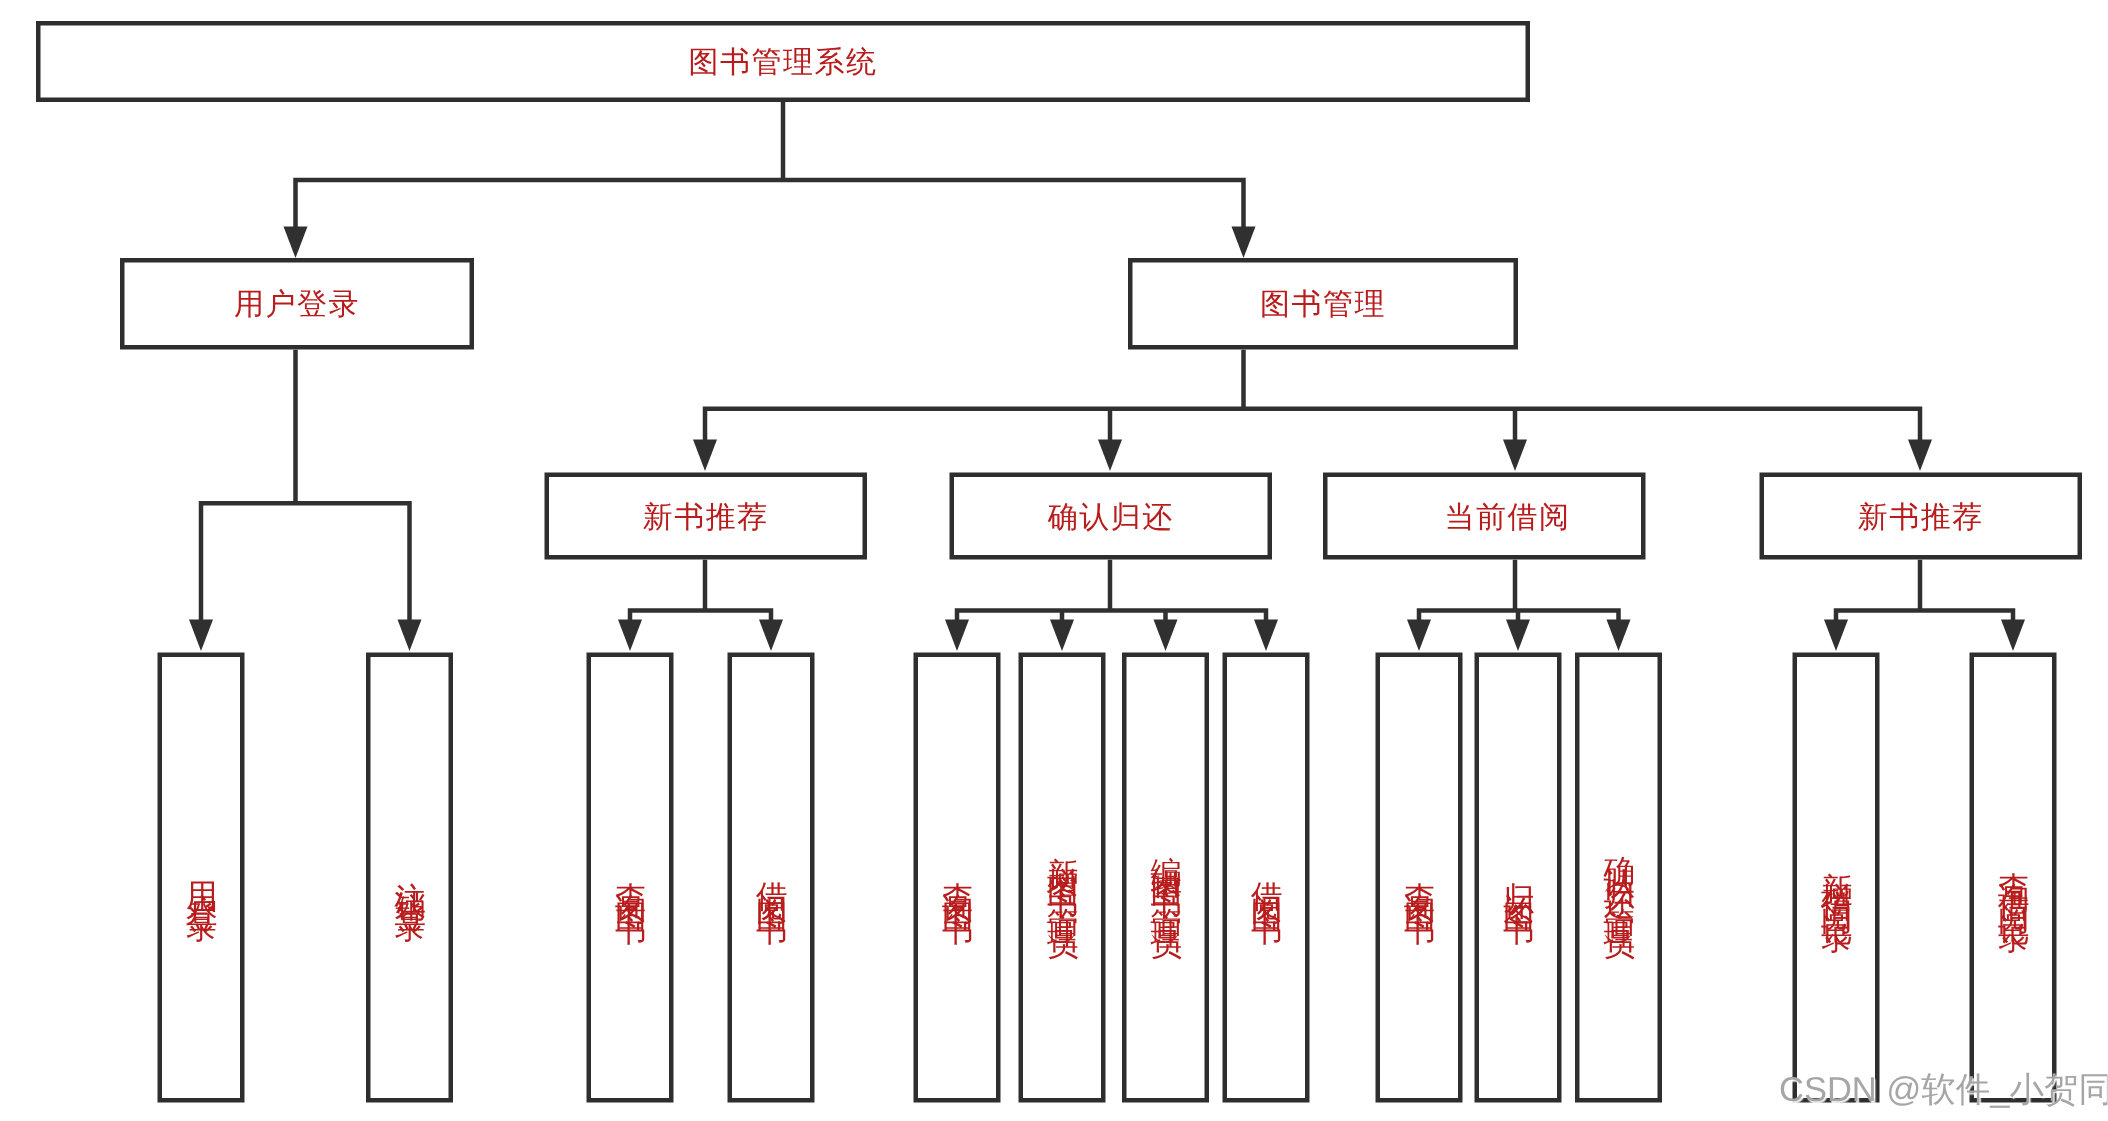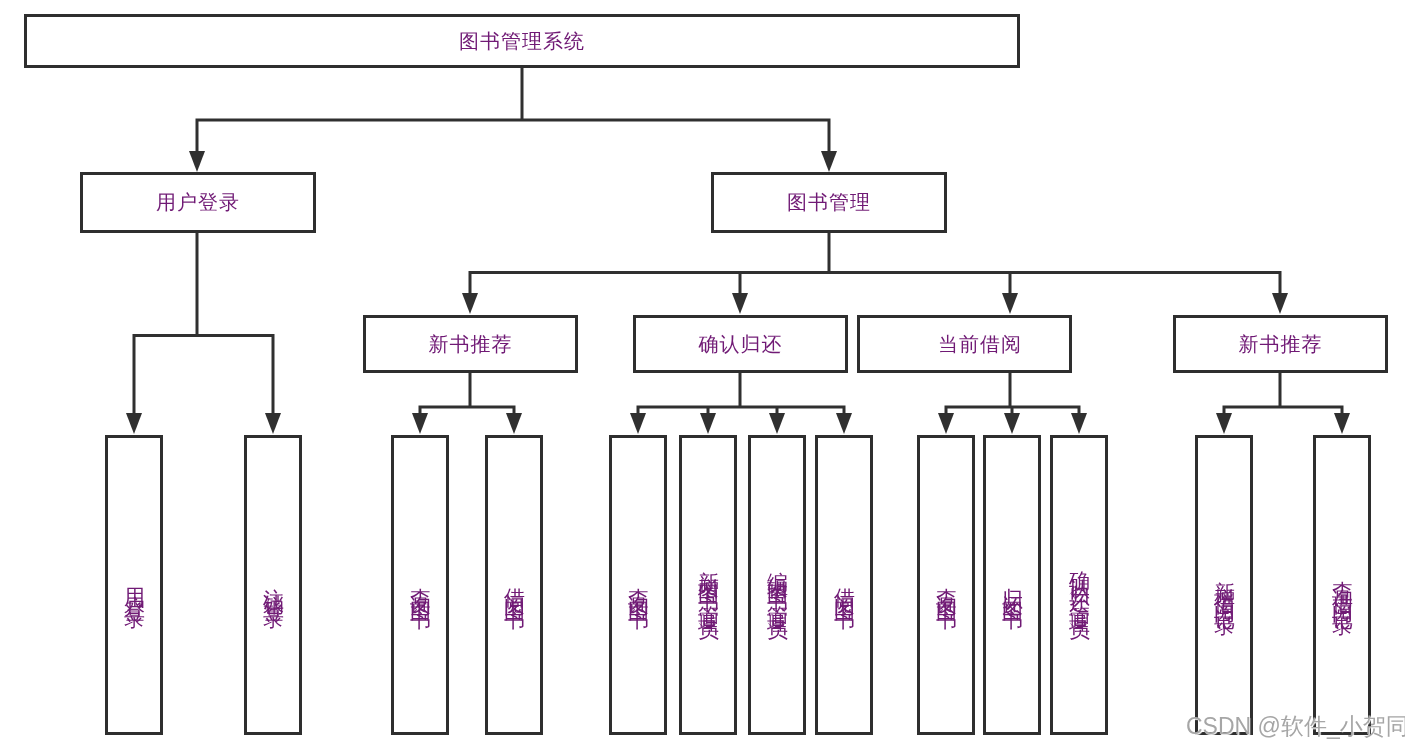--- a/index.html
+++ b/index.html
@@ -5,31 +5,30 @@
   html,body{margin:0;padding:0;background:#ffffff;}
   body{
     width:1405px;height:747px;position:relative;overflow:hidden;
     font-family:"Liberation Sans","DejaVu Sans",sans-serif;
   }
   .canvas{position:absolute;left:0;top:0;width:1405px;height:747px;}
   svg.wires{position:absolute;left:0;top:0;}
   .box{
     position:absolute;box-sizing:border-box;background:#ffffff;
     border:3px solid #2e2e2e;display:flex;align-items:center;justify-content:center;
-    color:#701a75;
-    font-family:Liberation Serif, serif;
+    color:#b91c1c;
   }
   .hlabel{font-size:20px;letter-spacing:1px;white-space:nowrap;}
   .vlabel{
     writing-mode:vertical-rl;text-orientation:mixed;
     font-size:21px;letter-spacing:7px;line-height:1;white-space:nowrap;
   }
   .root{left:24px;top:14px;width:996px;height:54px;}
   .lvl2-a{left:80px;top:172px;width:236px;height:61px;}
-  .lvl2-b{left:711px;top:172px;width:236px;height:61px;}
+  .lvl2-b{left:752px;top:172px;width:260px;height:61px;}
   .lvl3{top:315px;width:215px;height:58px;justify-content:center;}
   .leaf{top:435px;width:58px;height:300px;}
   .watermark{
     position:absolute;left:1186px;top:711px;
     font-size:23px;color:#a6a6a6;white-space:nowrap;
     text-shadow:1px 1px 1px #ffffff;z-index:5;
   }
 </style>
 </head>
 <body>
@@ -79,21 +78,21 @@
   <div class="box lvl2-b">
     <span class="hlabel">图书管理</span>
   </div>
 
   <div class="box lvl3" style="left:363px;">
     <span class="hlabel">新书推荐</span>
   </div>
   <div class="box lvl3" style="left:633px;">
     <span class="hlabel">确认归还</span>
   </div>
-  <div class="box lvl3" style="left:857px;padding-left:31px;">
+  <div class="box lvl3" style="left:882px;padding-left:31px;">
     <span class="hlabel">当前借阅</span>
   </div>
   <div class="box lvl3" style="left:1173px;">
     <span class="hlabel">新书推荐</span>
   </div>
 
   <div class="box leaf" style="left:105px;">
     <span class="vlabel">用户登录</span>
   </div>
   <div class="box leaf" style="left:244px;">

